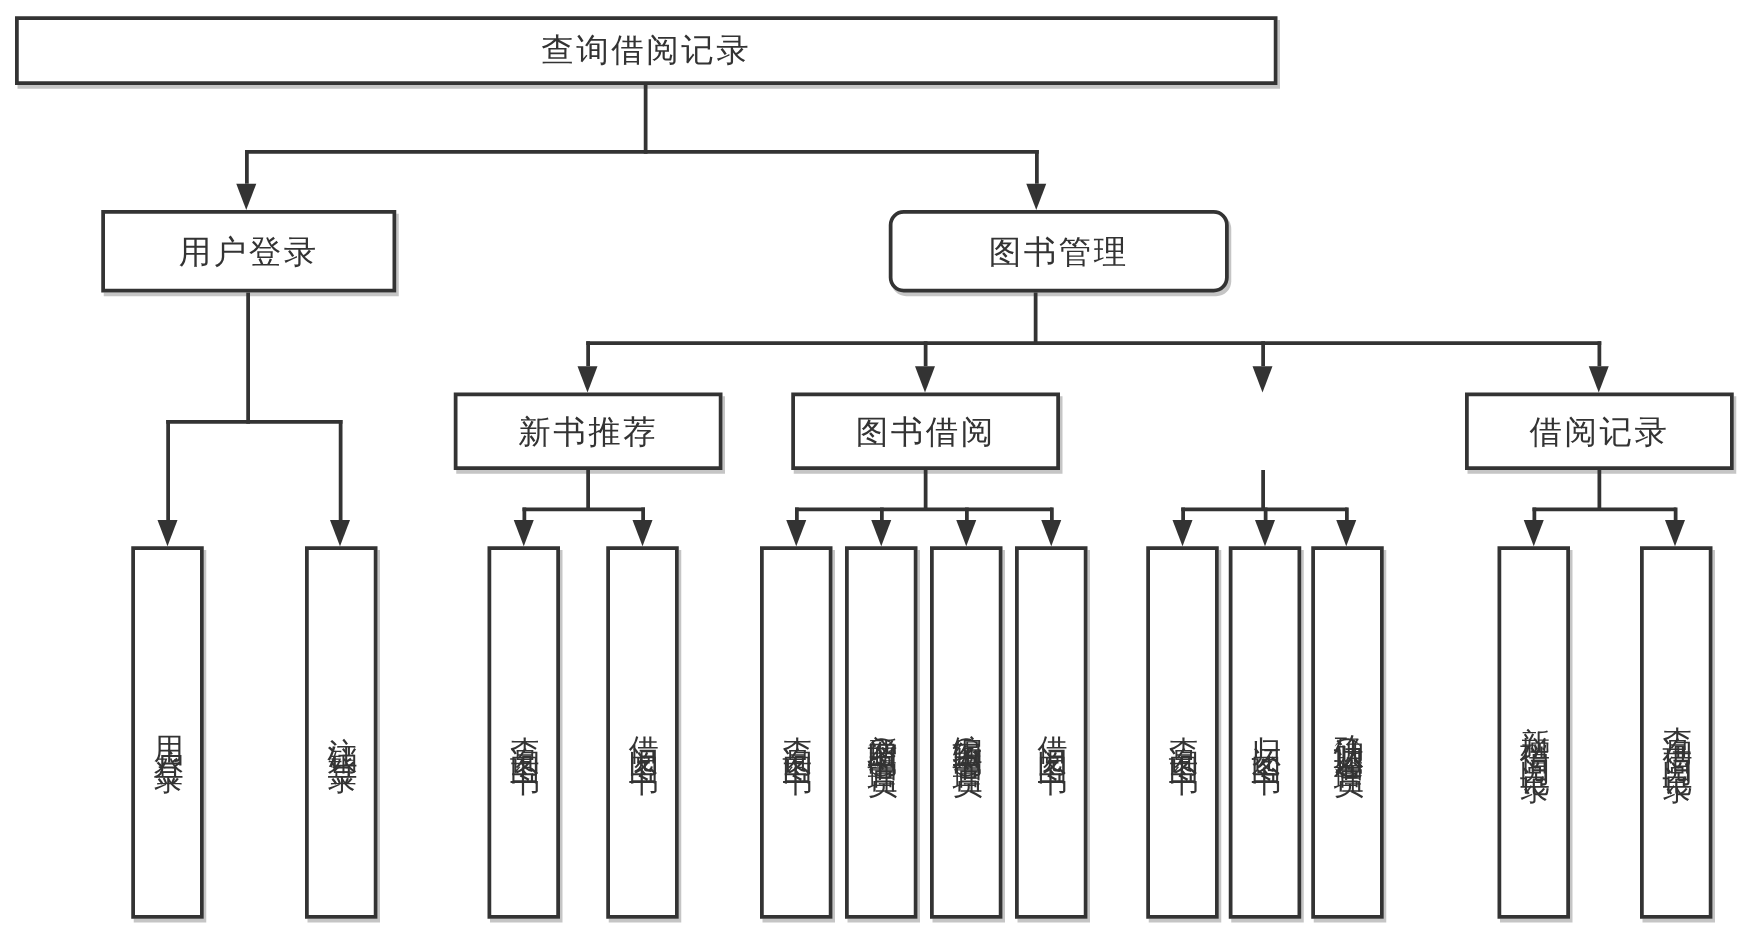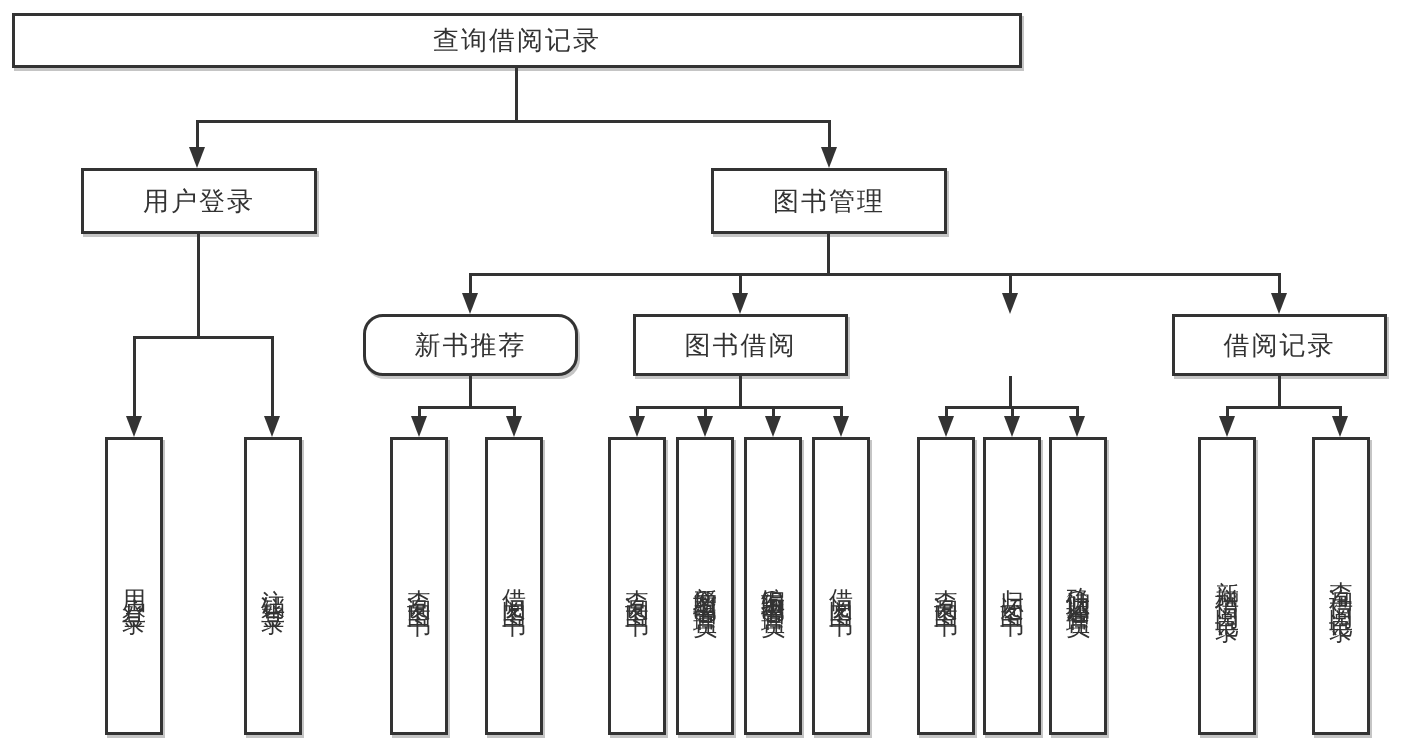--- a/index.html
+++ b/index.html
@@ -40,25 +40,25 @@
 
 <div class="stage">
 
   <div class="box" style="left:12px;top:13px;width:1010px;height:55px;">
     <span class="lbl">查询借阅记录</span>
   </div>
 
   <div class="box" style="left:81px;top:168px;width:236px;height:66px;">
     <span class="lbl">用户登录</span>
   </div>
-  <div class="box" style="left:711px;top:168px;width:236px;height:66px;">
+  <div class="box" style="left:711px;top:168px;width:272px;height:66px;border-radius:12px;">
     <span class="lbl">图书管理</span>
   </div>
 
-  <div class="box" style="left:363px;top:314px;width:215px;height:62px;border-radius:20px;">
+  <div class="box" style="left:363px;top:314px;width:215px;height:62px;">
     <span class="lbl">新书推荐</span>
   </div>
   <div class="box" style="left:633px;top:314px;width:215px;height:62px;align-items:center;">
     <span class="lbl">图书借阅</span>
   </div>
   <div class="box" style="left:1172px;top:314px;width:215px;height:62px;">
     <span class="lbl">借阅记录</span>
   </div>
 
   <div class="box vbox" style="left:105px;top:437px;width:58px;height:298px;">

